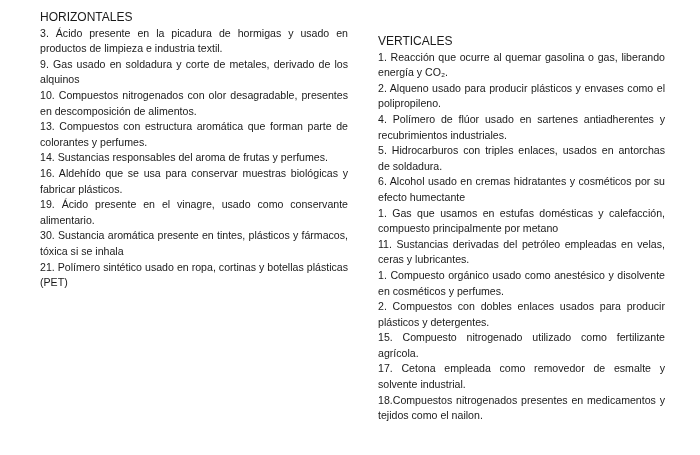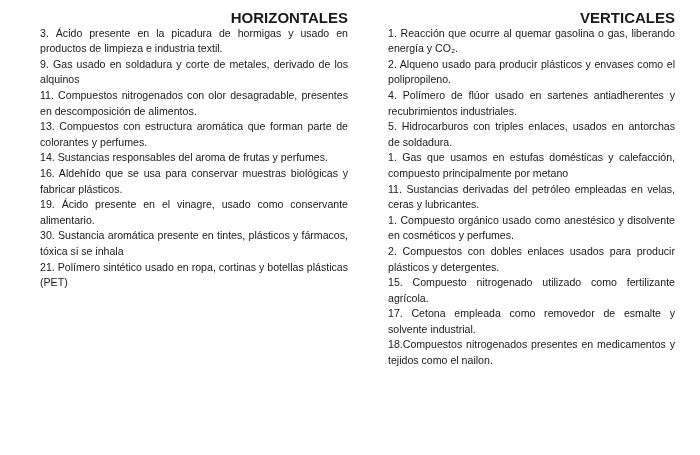--- a/index.html
+++ b/index.html
@@ -1,45 +1,46 @@
 <!DOCTYPE html>
 <html><head>
   <meta charset="utf-8">
   <style>
     html, body { margin: 0; padding: 0; background: #ffffff; }
     body { width: 700px; height: 455px; position: relative; overflow: hidden;
       font-family: "Liberation Sans", sans-serif; color: #1a1a1a; }
     .col { position: absolute; top: 10px; font-size: 10.6px; line-height: 15.6px; }
     .col.left { left: 40px; width: 308px; }
-    .col.right { left: 388px; width: 287px; }
-    .heading { font-weight: bold; margin: 0; font-size: 15px; line-height: 15.6px; text-align: right; }
+    .col.right { left: 378px; width: 287px; margin-top: 24px; }
+    .heading { font-weight: normal; margin: 0; font-size: 12px; line-height: 15.6px; }
     .clue { margin: 0; text-align: justify; }
   </style>
 </head>
 <body>
 
 <div class="col left">
   <p class="heading">HORIZONTALES</p>
   <p class="clue">3. Ácido presente en la picadura de hormigas y usado en productos de limpieza e industria textil.</p>
   <p class="clue">9. Gas usado en soldadura y corte de metales, derivado de los alquinos</p>
-  <p class="clue">11. Compuestos nitrogenados con olor desagradable, presentes en descomposición de alimentos.</p>
+  <p class="clue">10. Compuestos nitrogenados con olor desagradable, presentes en descomposición de alimentos.</p>
   <p class="clue">13. Compuestos con estructura aromática que forman parte de colorantes y perfumes.</p>
   <p class="clue">14. Sustancias responsables del aroma de frutas y perfumes.</p>
   <p class="clue">16. Aldehído que se usa para conservar muestras biológicas y fabricar plásticos.</p>
   <p class="clue">19. Ácido presente en el vinagre, usado como conservante alimentario.</p>
   <p class="clue">30. Sustancia aromática presente en tintes, plásticos y fármacos, tóxica si se inhala</p>
   <p class="clue">21. Polímero sintético usado en ropa, cortinas y botellas plásticas (PET)</p>
 </div>
 
 <div class="col right">
   <p class="heading">VERTICALES</p>
   <p class="clue">1. Reacción que ocurre al quemar gasolina o gas, liberando energía y CO₂.</p>
   <p class="clue">2. Alqueno usado para producir plásticos y envases como el polipropileno.</p>
   <p class="clue">4. Polímero de flúor usado en sartenes antiadherentes y recubrimientos industriales.</p>
   <p class="clue">5. Hidrocarburos con triples enlaces, usados en antorchas de soldadura.</p>
+  <p class="clue">6. Alcohol usado en cremas hidratantes y cosméticos por su efecto humectante</p>
   <p class="clue">1. Gas que usamos en estufas domésticas y calefacción, compuesto principalmente por metano</p>
   <p class="clue">11. Sustancias derivadas del petróleo empleadas en velas, ceras y lubricantes.</p>
   <p class="clue">1. Compuesto orgánico usado como anestésico y disolvente en cosméticos y perfumes.</p>
   <p class="clue">2. Compuestos con dobles enlaces usados para producir plásticos y detergentes.</p>
   <p class="clue">15. Compuesto nitrogenado utilizado como fertilizante agrícola.</p>
   <p class="clue">17. Cetona empleada como removedor de esmalte y solvente industrial.</p>
   <p class="clue">18.Compuestos nitrogenados presentes en medicamentos y tejidos como el nailon.</p>
 </div>
 
 </body></html>

